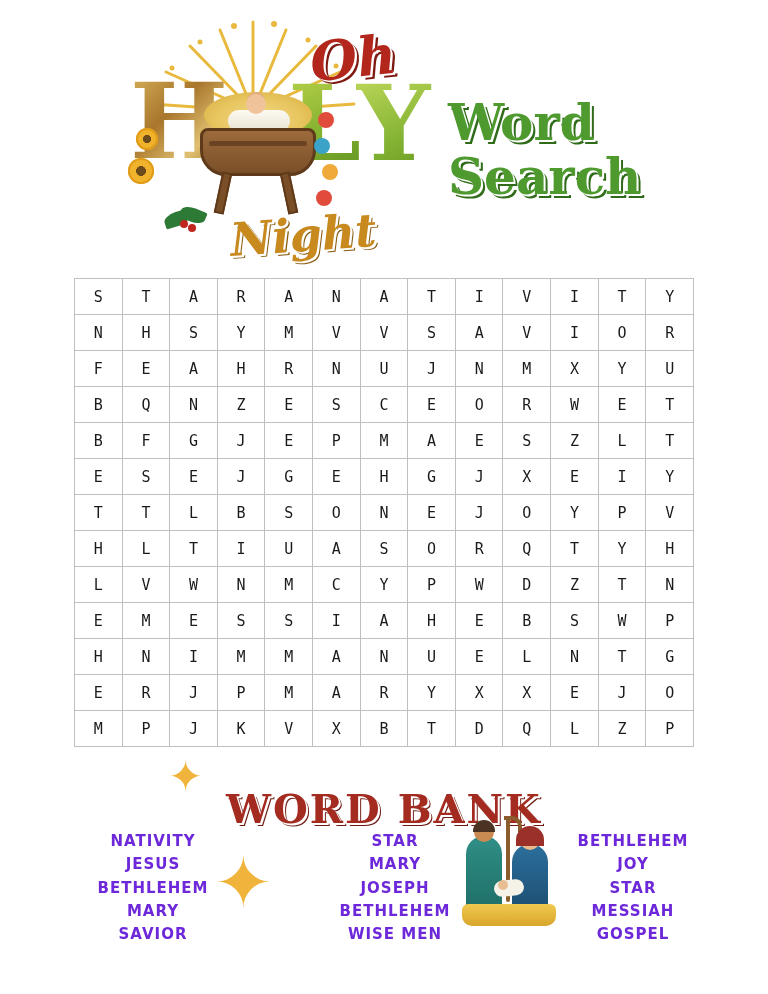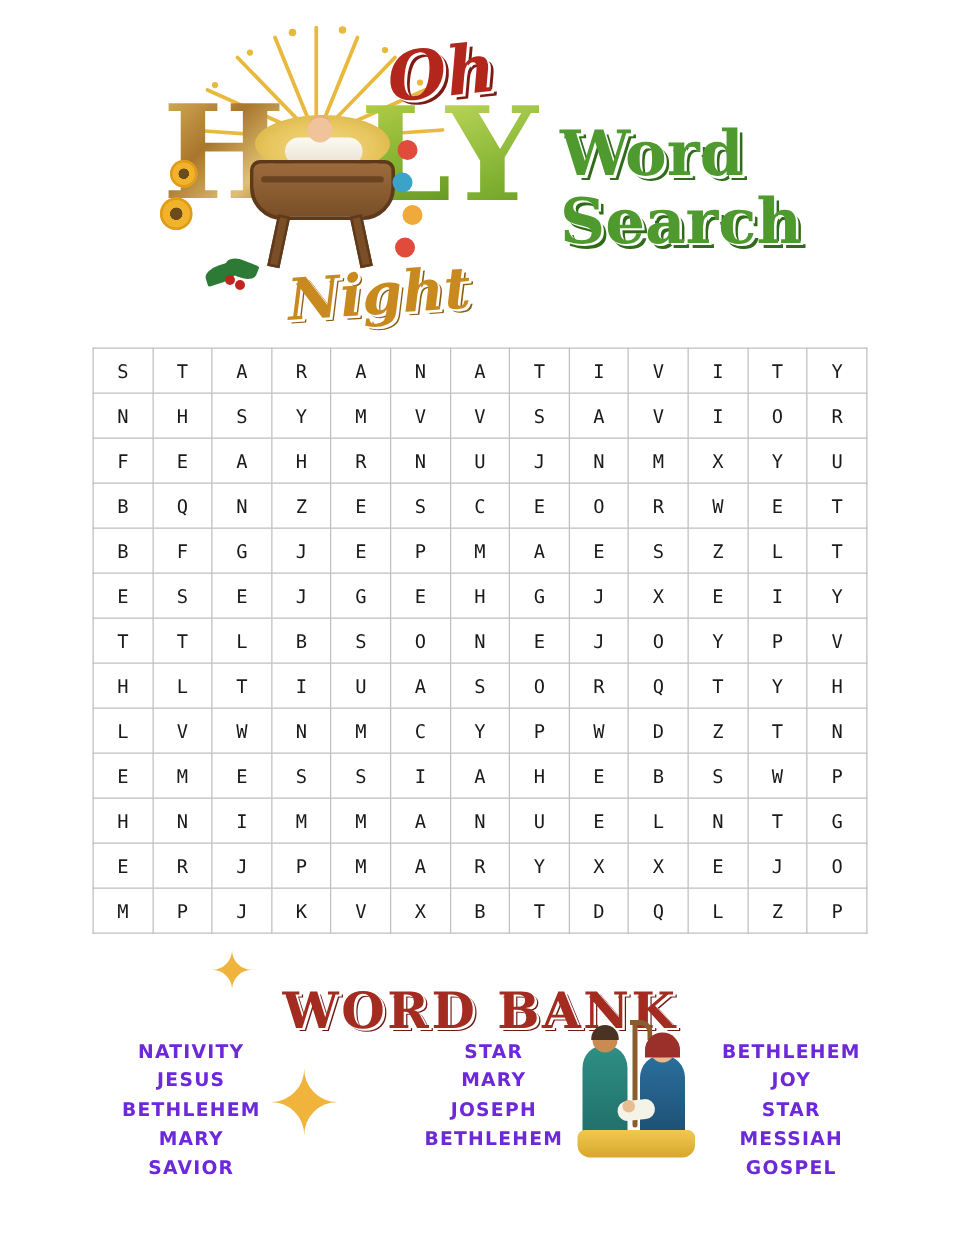--- a/index.html
+++ b/index.html
@@ -610,20 +610,21 @@
   <div>BETHLEHEM</div>
   <div>MARY</div>
   <div>SAVIOR</div>
 </div>
 
 <div class="wb-col mid">
   <div>STAR</div>
   <div>MARY</div>
   <div>JOSEPH</div>
   <div>BETHLEHEM</div>
+  <div>WISE MEN</div>
 </div>
 
 <div class="nativity">
   <div class="fig staff"></div>
   <div class="fig staff-hook"></div>
   <div class="fig joseph-body"></div>
   <div class="fig joseph-head"></div>
   <div class="fig joseph-hair"></div>
   <div class="fig mary-body"></div>
   <div class="fig mary-head"></div>

